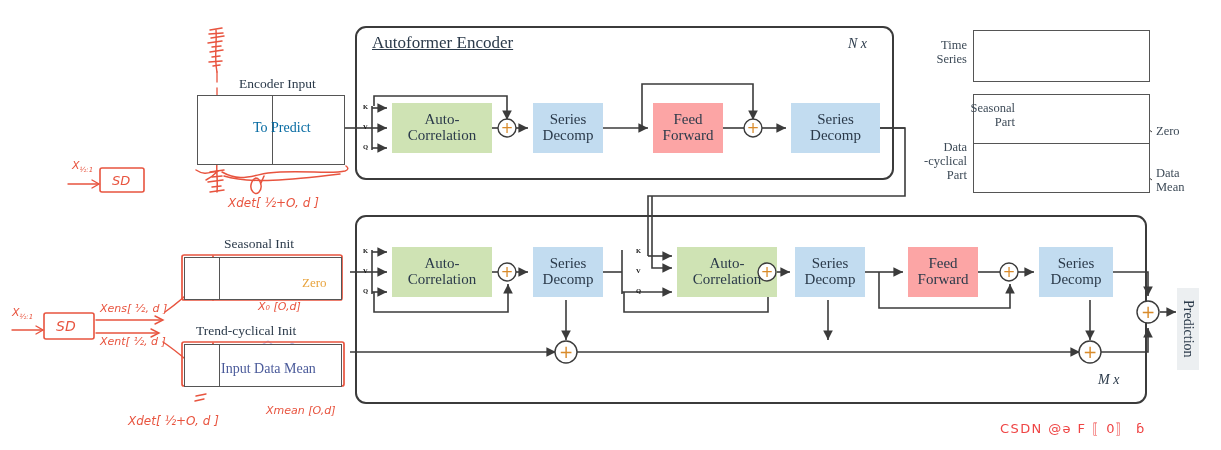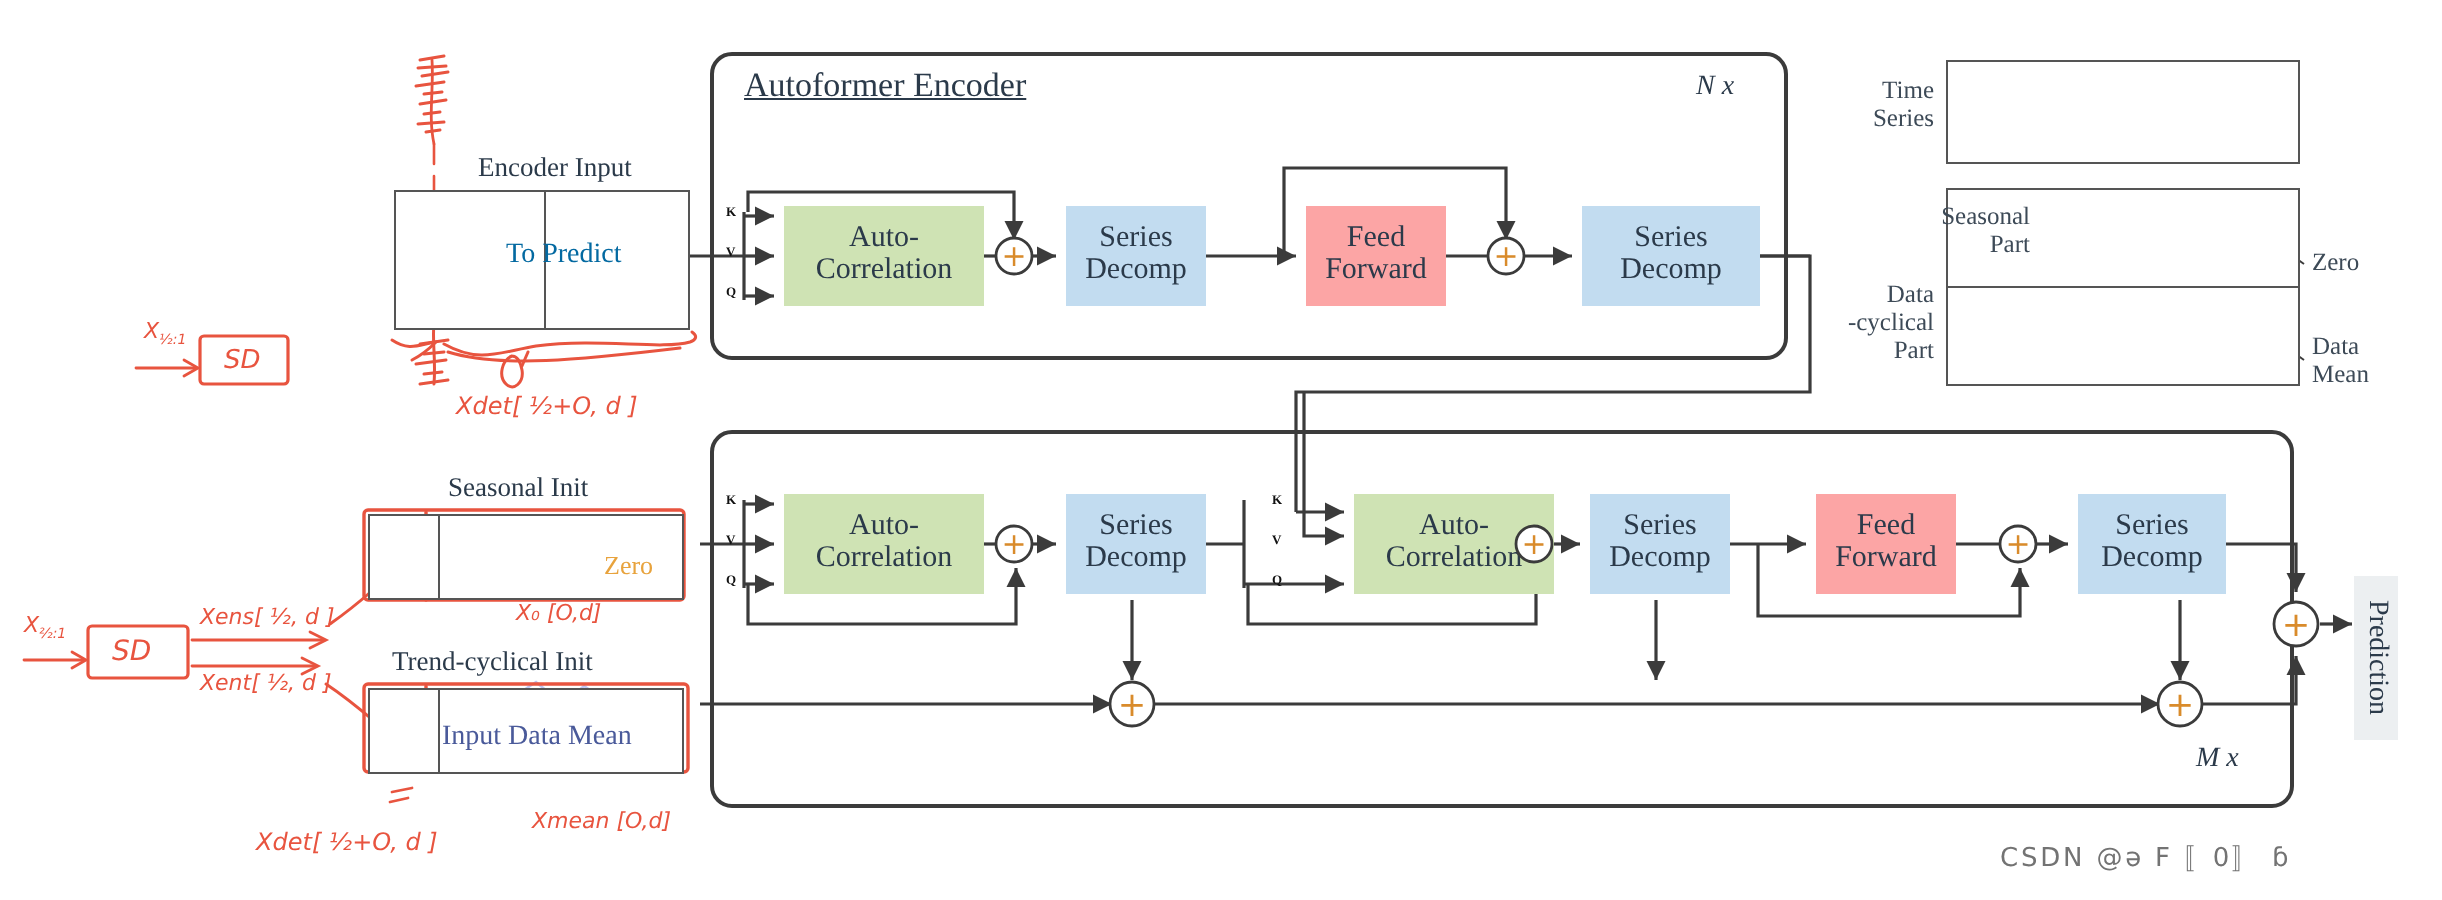--- a/index.html
+++ b/index.html
@@ -28,21 +28,21 @@
   .legend-side{position:absolute;font-size:12.5px;color:#3d4a57;line-height:1.12;}
 
   .pred{position:absolute;background:#eceff1;color:#2b3a4a;font-size:14px;
         writing-mode:vertical-rl;display:flex;align-items:center;justify-content:center;}
 
   .hand{position:absolute;color:#e8543f;font-family:"DejaVu Sans", sans-serif;
         font-size:11px;font-style:italic;white-space:nowrap;}
   .sub{font-size:7px;vertical-align:sub;}
 
   .wm{position:absolute;font-family:"DejaVu Sans", sans-serif;font-size:13px;
-      color:#737373;letter-spacing:1.4px;}
+      color:#ef4444;letter-spacing:1.4px;}
 
   .inbox-text{position:absolute;font-size:14px;color:#0369a1;}
   .zerotext{position:absolute;font-size:13px;color:#e8a33d;}
   .meantext{position:absolute;font-size:14px;color:#4a5a9a;}
 </style>
 </head>
 <body>
 
 <div class="stage">
 

